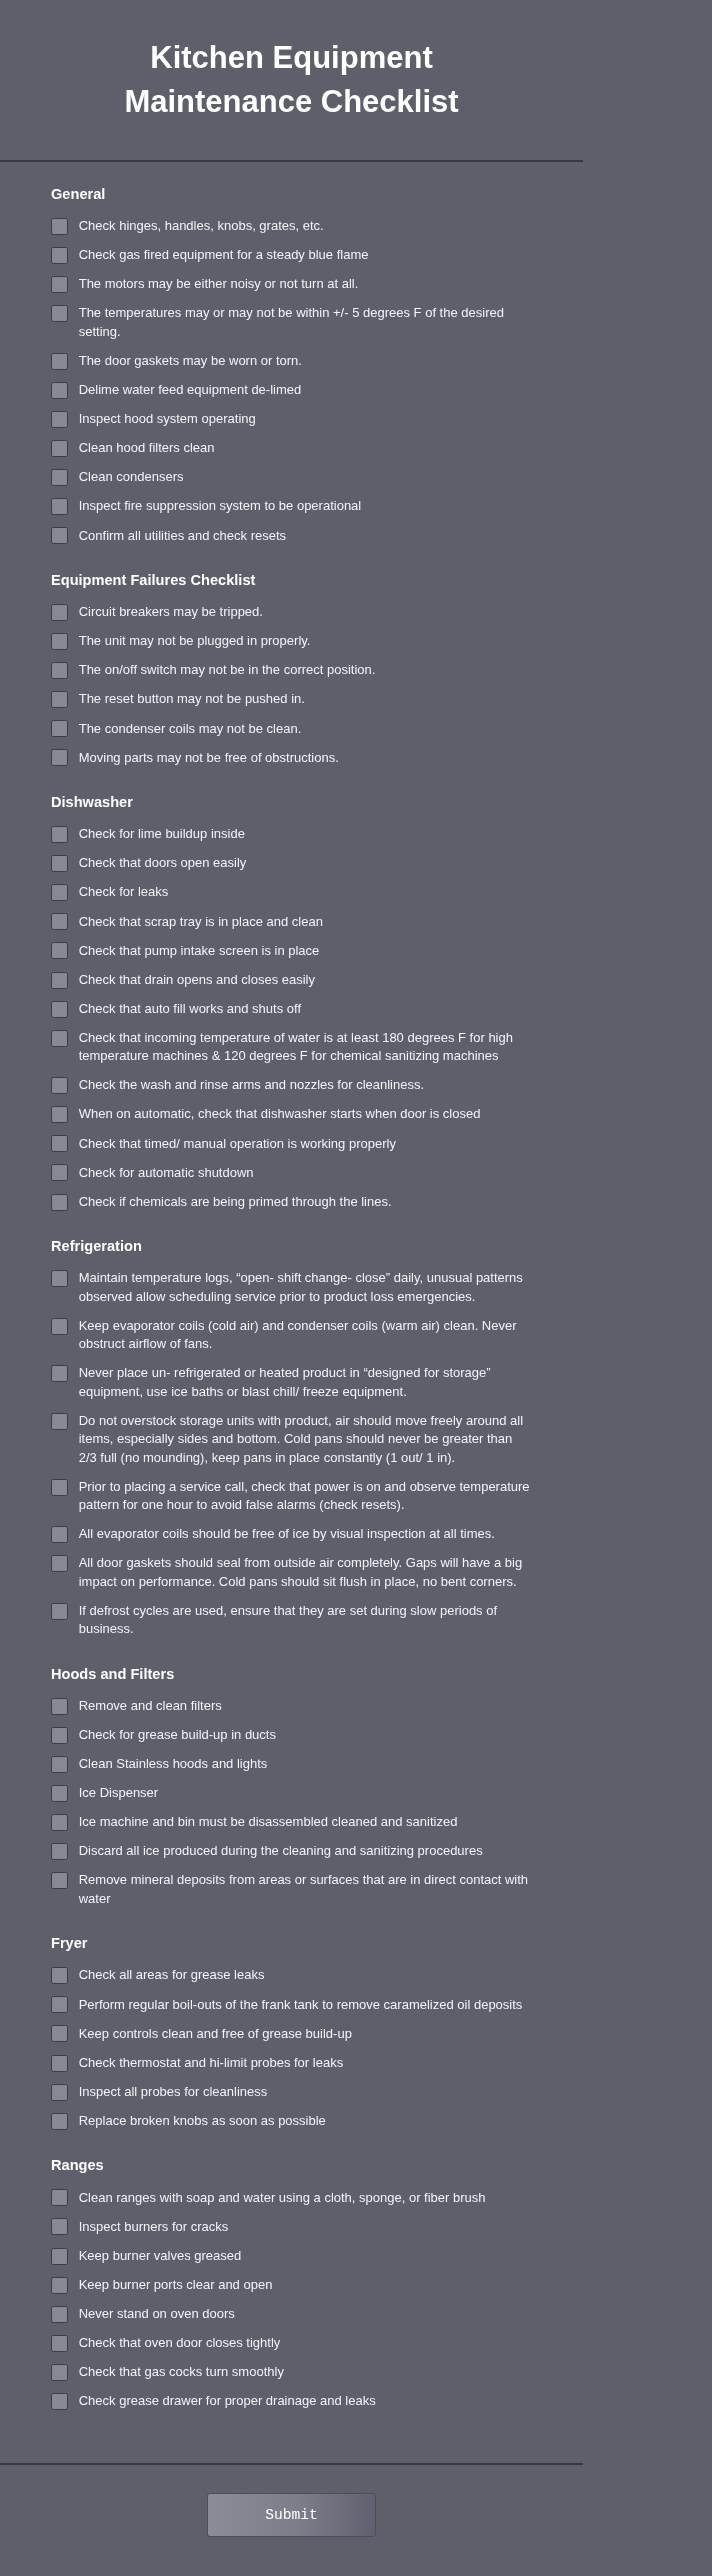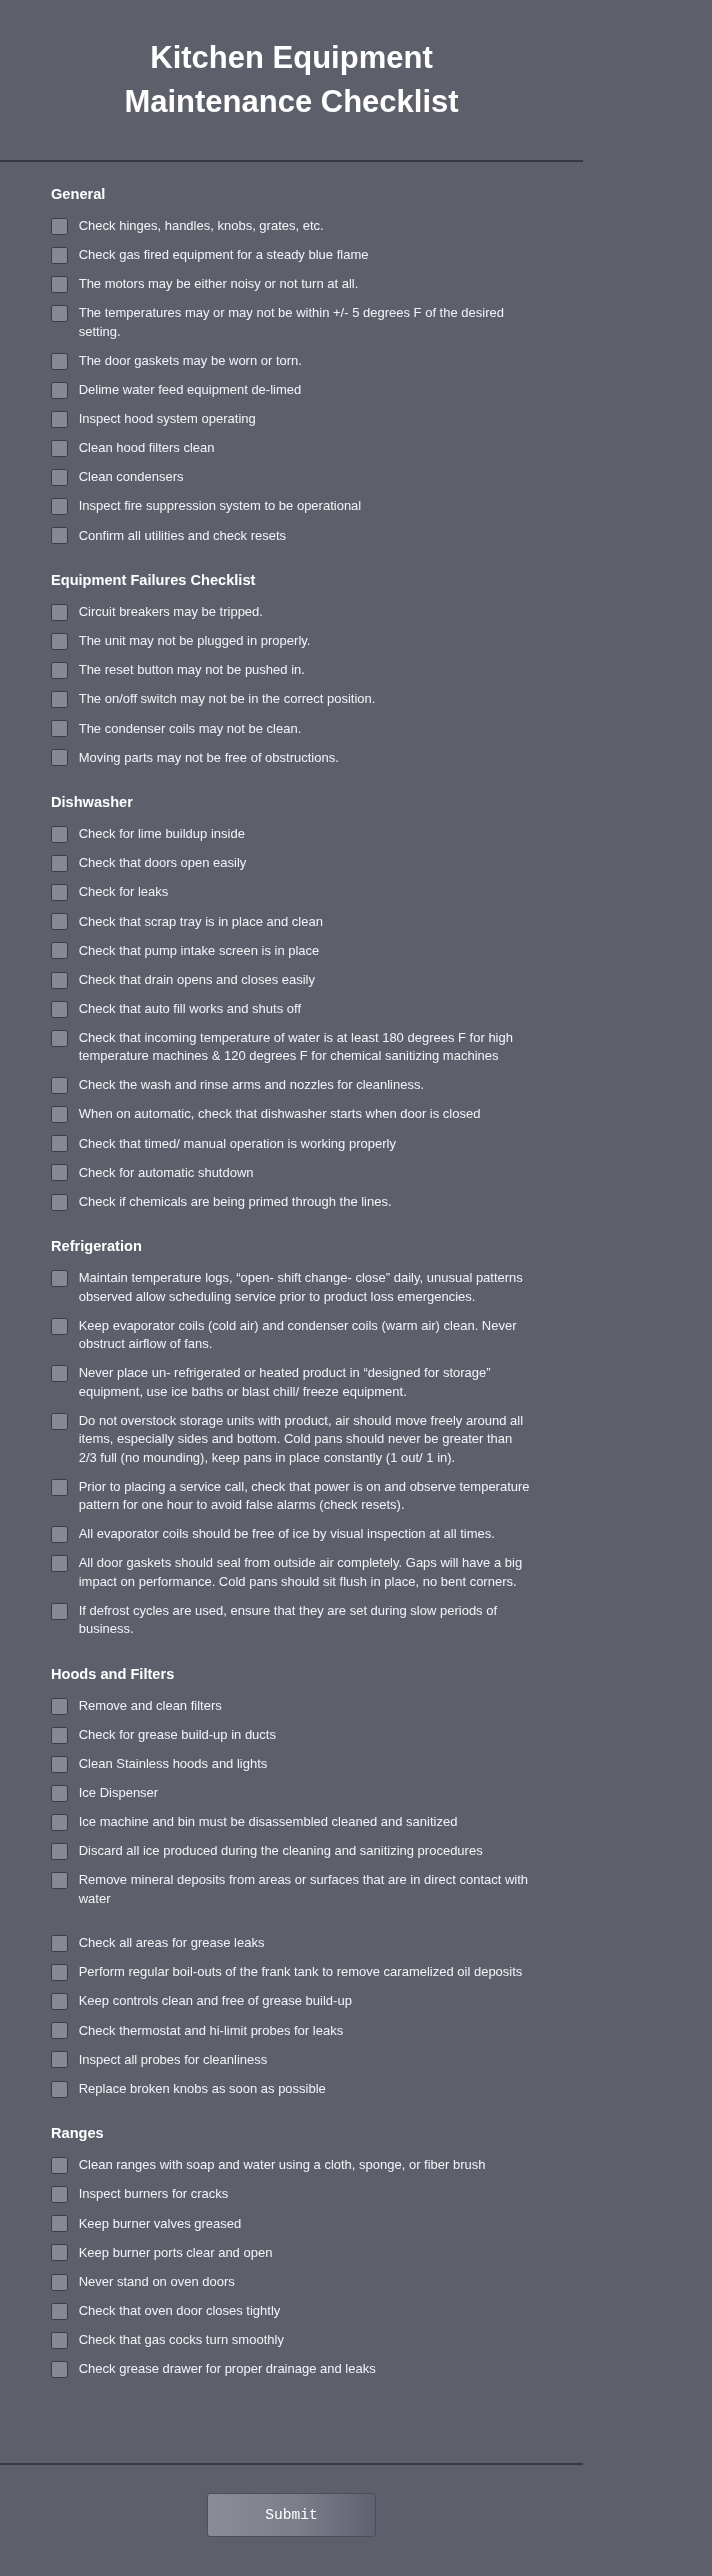--- a/index.html
+++ b/index.html
@@ -152,28 +152,28 @@
         <label class="item">
           <span class="cb" role="checkbox"></span>
           <span class="label">Circuit breakers may be tripped.</span>
         </label>
         <label class="item">
           <span class="cb" role="checkbox"></span>
           <span class="label">The unit may not be plugged in properly.</span>
         </label>
         <label class="item">
           <span class="cb" role="checkbox"></span>
+          <span class="label">The on/off switch may not be in the correct position.</span>
+        </label>
+        <label class="item">
+          <span class="cb" role="checkbox"></span>
           <span class="label">The reset button may not be pushed in.</span>
         </label>
         <label class="item">
           <span class="cb" role="checkbox"></span>
-          <span class="label">The on/off switch may not be in the correct position.</span>
-        </label>
-        <label class="item">
-          <span class="cb" role="checkbox"></span>
           <span class="label">The condenser coils may not be clean.</span>
         </label>
         <label class="item">
           <span class="cb" role="checkbox"></span>
           <span class="label">Moving parts may not be free of obstructions.</span>
         </label>
       </section>
       <section class="section">
         <h2 class="section-title">Dishwasher</h2>
         <label class="item">
@@ -289,20 +289,21 @@
         <label class="item">
           <span class="cb" role="checkbox"></span>
           <span class="label">Discard all ice produced during the cleaning and sanitizing procedures</span>
         </label>
         <label class="item">
           <span class="cb" role="checkbox"></span>
           <span class="label">Remove mineral deposits from areas or surfaces that are in direct contact with water</span>
         </label>
       </section>
       <section class="section">
+        <h2 class="section-title">Fryer</h2>
         <label class="item">
           <span class="cb" role="checkbox"></span>
           <span class="label">Check all areas for grease leaks</span>
         </label>
         <label class="item">
           <span class="cb" role="checkbox"></span>
           <span class="label">Perform regular boil-outs of the frank tank to remove caramelized oil deposits</span>
         </label>
         <label class="item">
           <span class="cb" role="checkbox"></span>

